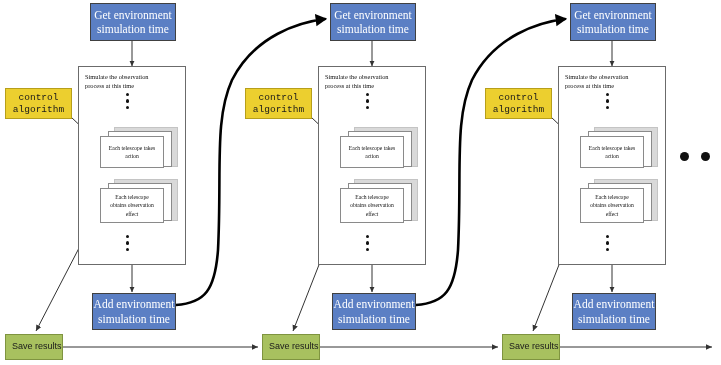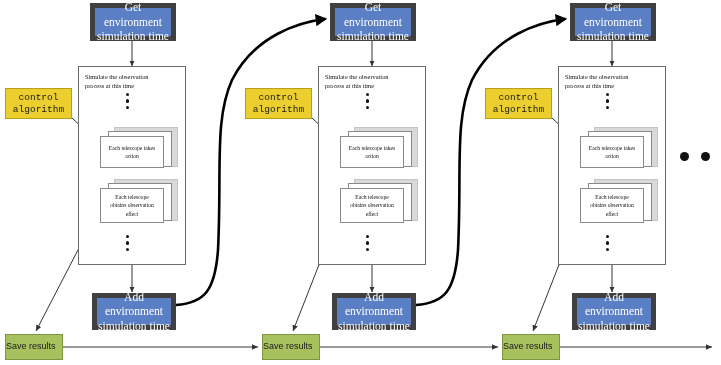--- a/index.html
+++ b/index.html
@@ -30,40 +30,40 @@
     position: absolute;
     box-sizing: border-box;
     display: flex;
     align-items: center;
     justify-content: center;
     text-align: center;
     line-height: 1.25;
   }
   .node-blue {
     background: #5b7fc4;
-    border: 5px solid #404040;
+    border: 1px solid #404040;
     color: #ffffff;
     font-size: 11.5px;
     font-family: "Liberation Serif", serif;
   }
   .node-yellow {
     background: #eccf2f;
     border: 1px solid #b79f1a;
     color: #1a1a1a;
     font-size: 9.5px;
     font-family: Liberation Mono, monospace;
   }
   .node-green {
     background: #a8c15f;
     border: 1px solid #7f9440;
     color: #1a1a1a;
     font-size: 9px;
     font-family: "Liberation Sans", sans-serif;
     justify-content: flex-start;
-    padding-left: 0;
+    padding-left: 6px;
   }
   .container-box {
     position: absolute;
     box-sizing: border-box;
     border: 1px solid #6b6b6b;
     background: #ffffff;
   }
   .container-title {
     position: absolute;
     left: 6px;

